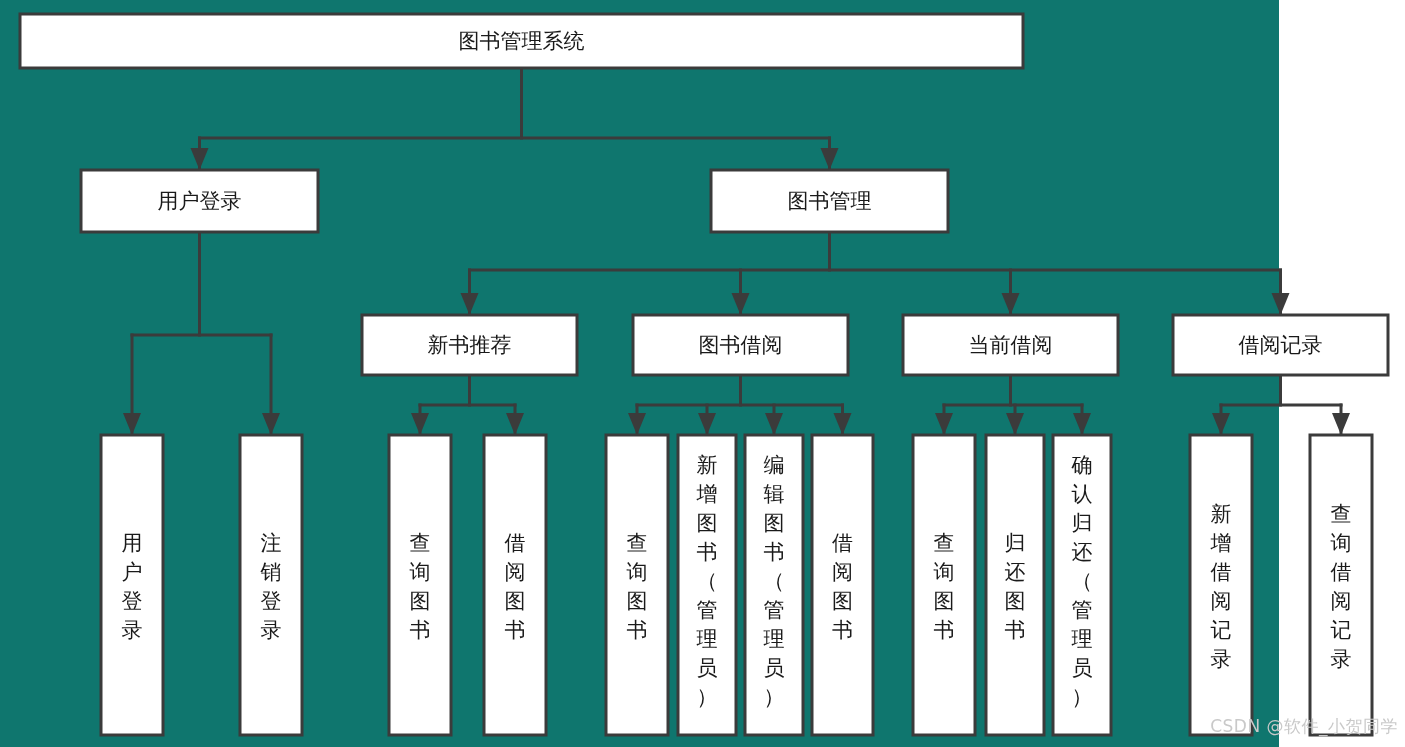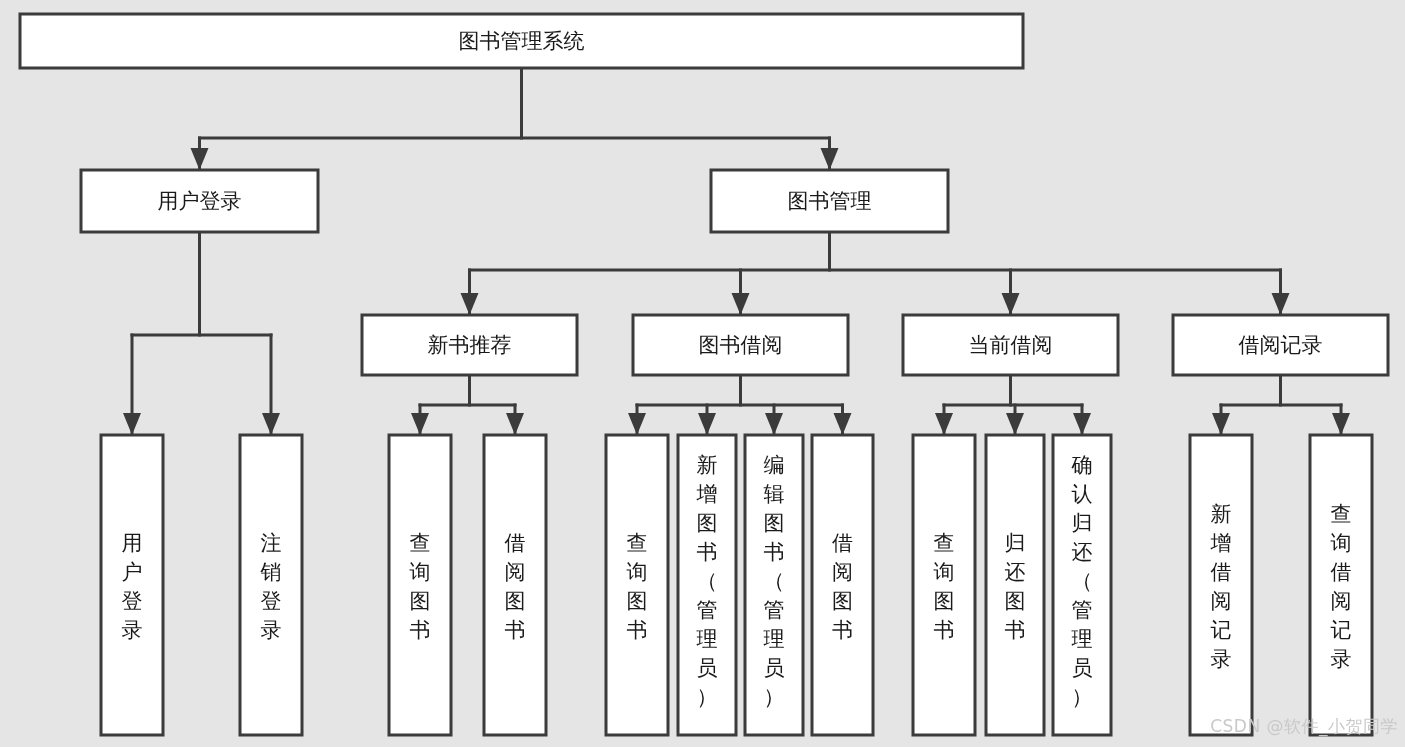--- a/index.html
+++ b/index.html
@@ -8,23 +8,23 @@
     background: #ffffff;
   }
   body {
     width: 1405px;
     height: 747px;
     font-family: "DejaVu Sans", "Liberation Sans", sans-serif;
     overflow: hidden;
   }
   #diagram-root {
     position: relative;
-    width: 1405px;
+    width: 1279px;
     height: 747px;
-    background: #e5e5e5;
+    background: #0f766e;
   }
   svg#tree-svg {
     position: absolute;
     left: 0;
     top: 0;
     width: 1405px;
     height: 747px;
     display: block;
   }
   .node-box {

